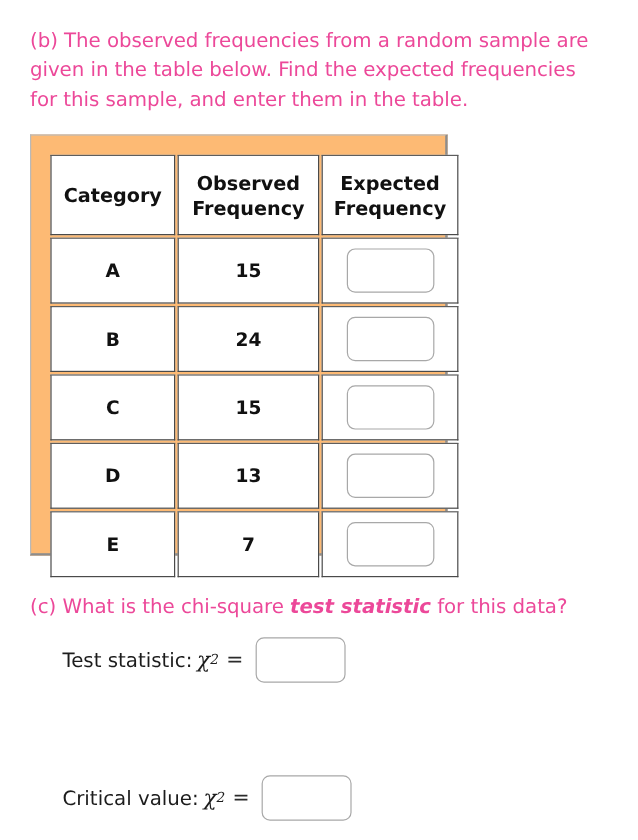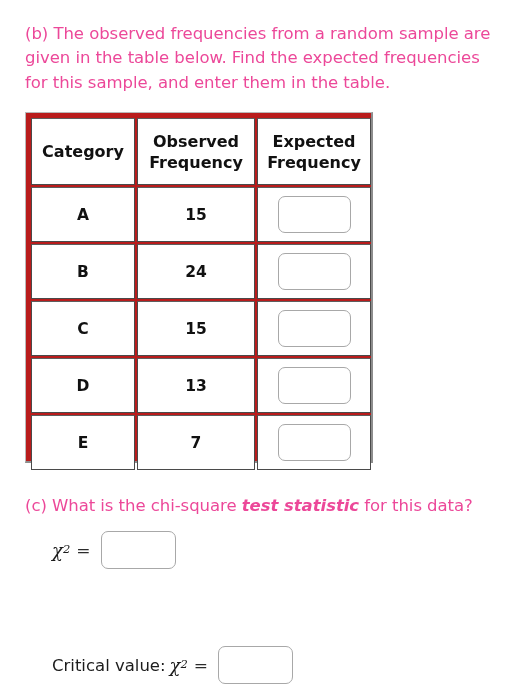--- a/index.html
+++ b/index.html
@@ -76,22 +76,22 @@
     left: 25px;
     top: 112px;
     width: 348px;
     height: 351px;
     border: 1px solid #b9b9b9;
     border-right-width: 2px;
     border-bottom-width: 2px;
     border-right-color: #8d8d8d;
     border-bottom-color: #8d8d8d;
     box-sizing: border-box;
-    background: #b91c1c;
-    padding: 3px;
+    background: #fdba74;
+    padding: 14px;
   }
   .freq-table {
     border-collapse: separate;
     border-spacing: 2px;
     width: 100%;
     height: 100%;
     table-layout: fixed;
   }
   .freq-table td, .freq-table th {
     border: 1px solid #4a4a4a;
@@ -218,20 +218,21 @@
         </tr>
       </tbody>
     </table>
   </div>
 
   <p class="prompt prompt-c">
     <span>(c) What is the chi-square </span><b class="strong">test statistic</b><span> for this data?</span>
   </p>
 
   <div class="answer-row row-c">
+    <span class="label">Test statistic:</span>
     <span class="mathvar">χ</span>
       <span class="sup2">2</span>
     <span class="eqsign">=</span>
     <span class="boxwrap">
       <span class="answer-box wide"></span>
     </span>
   </div>
 
 
   <div class="answer-row row-d">

